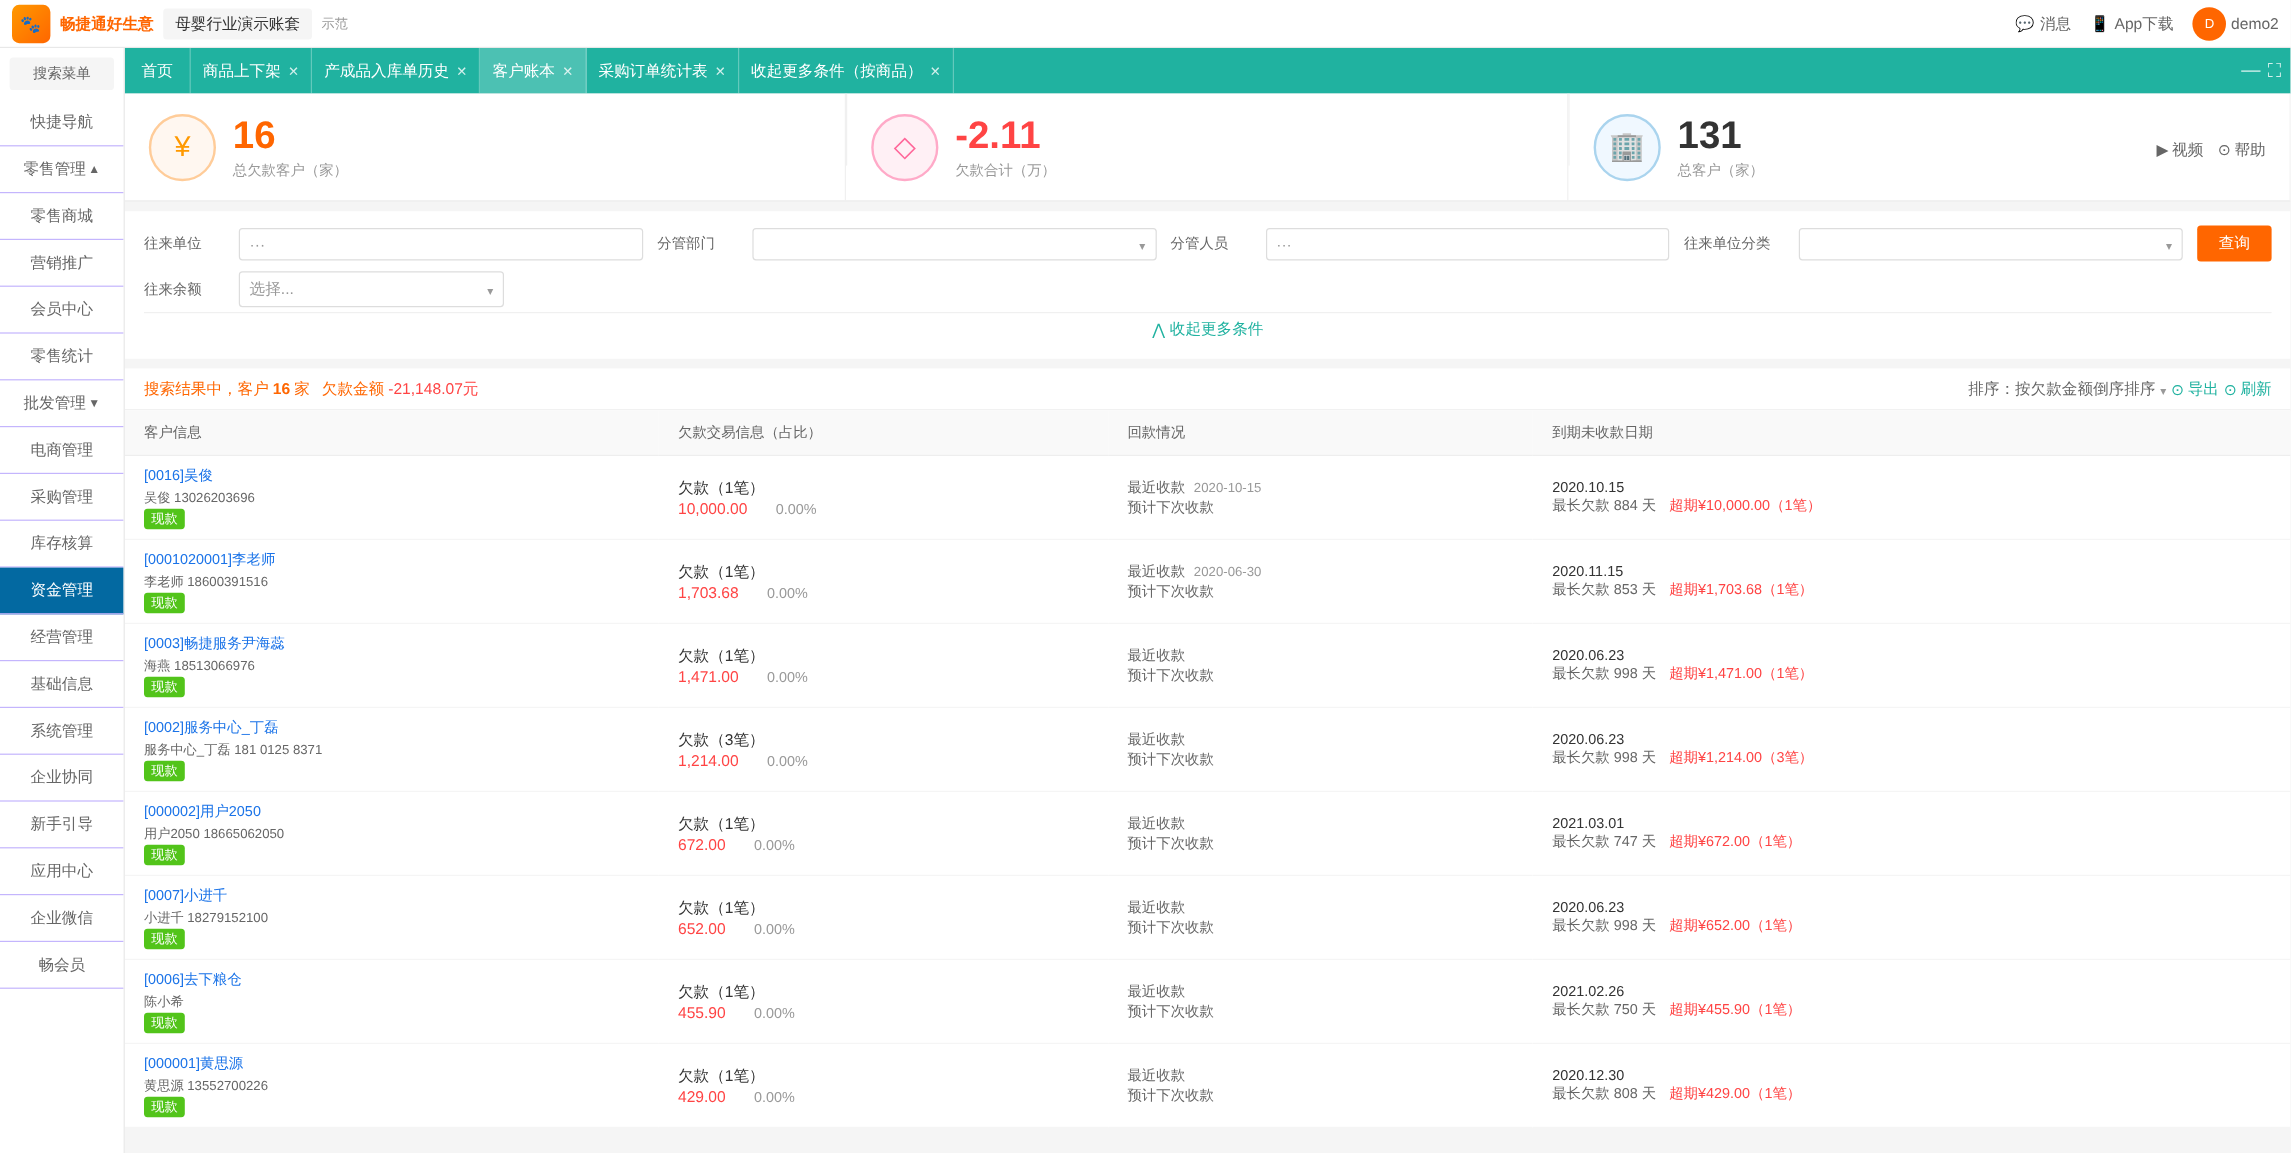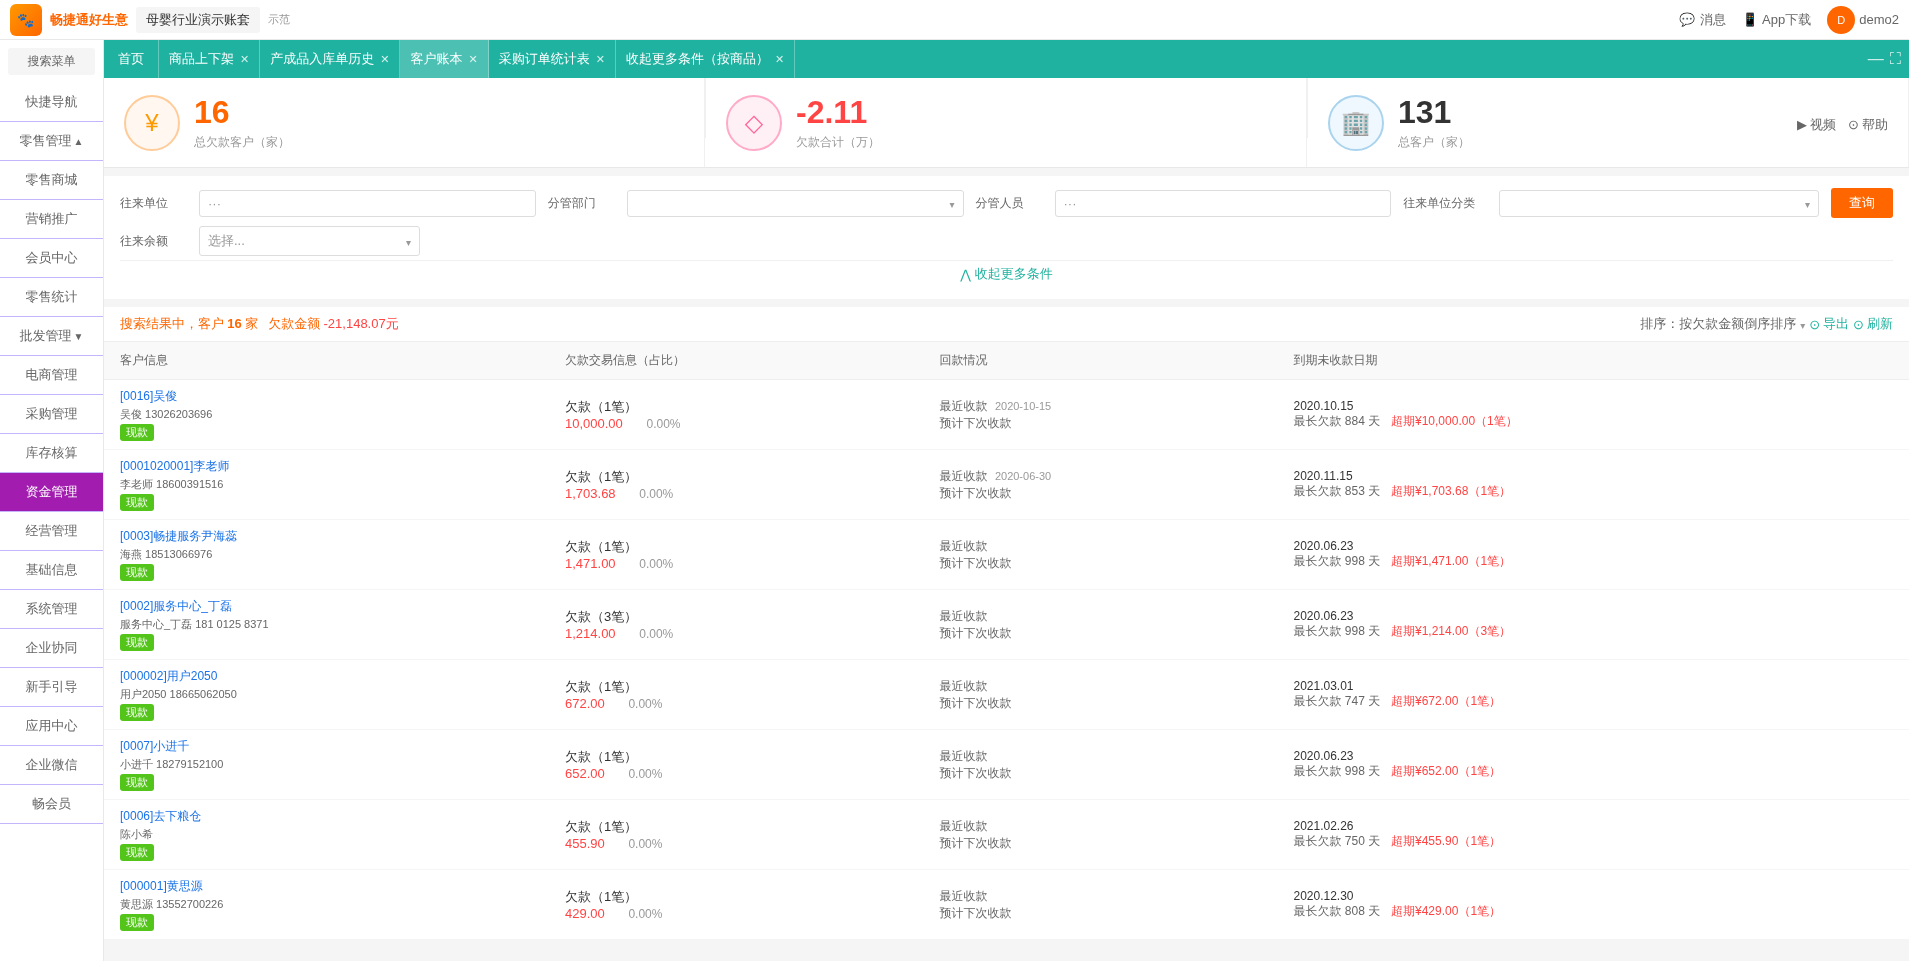--- a/index.html
+++ b/index.html
@@ -16,21 +16,21 @@
     .header-right-item { display: flex; align-items: center; gap: 4px; cursor: pointer; }
     .avatar { width: 28px; height: 28px; border-radius: 50%; background: #ff6600; color: white; display: flex; align-items: center; justify-content: center; font-size: 11px; }
     
     
     .main-layout { display: flex; flex: 1; overflow: hidden; }
     
     
     .sidebar { width: 104px; background: #fff; border-right: 1px solid #e8e8e8; display: flex; flex-direction: column; overflow-y: auto; flex-shrink: 0; }
     .sidebar-search-btn { width: 100%; background: #f5f5f5; border: none; padding: 5px; border-radius: 3px; color: #666; cursor: pointer; font-size: 12px; }
     .sidebar-nav-item { padding: 10px 6px; text-align: center; cursor: pointer; border-bottom: 1px solid #c4b5fd; color: #666; font-size: 12px; }
-    .sidebar-nav-item.active { background: #a21caf; color: white; }
+    .sidebar-nav-item.active { background: #0369a1; color: white; }
     .sidebar-nav-item.has-arrow { display: flex; align-items: center; justify-content: center; gap: 2px; }
     
     
     .content-area { flex: 1; display: flex; flex-direction: column; overflow: hidden; }
     
     
     .tab-bar { background: #20b2a0; height: 38px; display: flex; align-items: center; padding: 0; flex-shrink: 0; overflow: hidden; }
     .tab-home { color: white; padding: 0 14px; height: 38px; display: flex; align-items: center; cursor: pointer; font-size: 13px; border-right: 1px solid rgba(255,255,255,0.3); flex-shrink: 0; }
     .tab-item { color: white; padding: 0 10px; height: 38px; display: flex; align-items: center; gap: 4px; cursor: pointer; font-size: 12px; border-right: 1px solid rgba(255,255,255,0.3); flex-shrink: 0; }
     .tab-item.active { background: rgba(255,255,255,0.2); }

